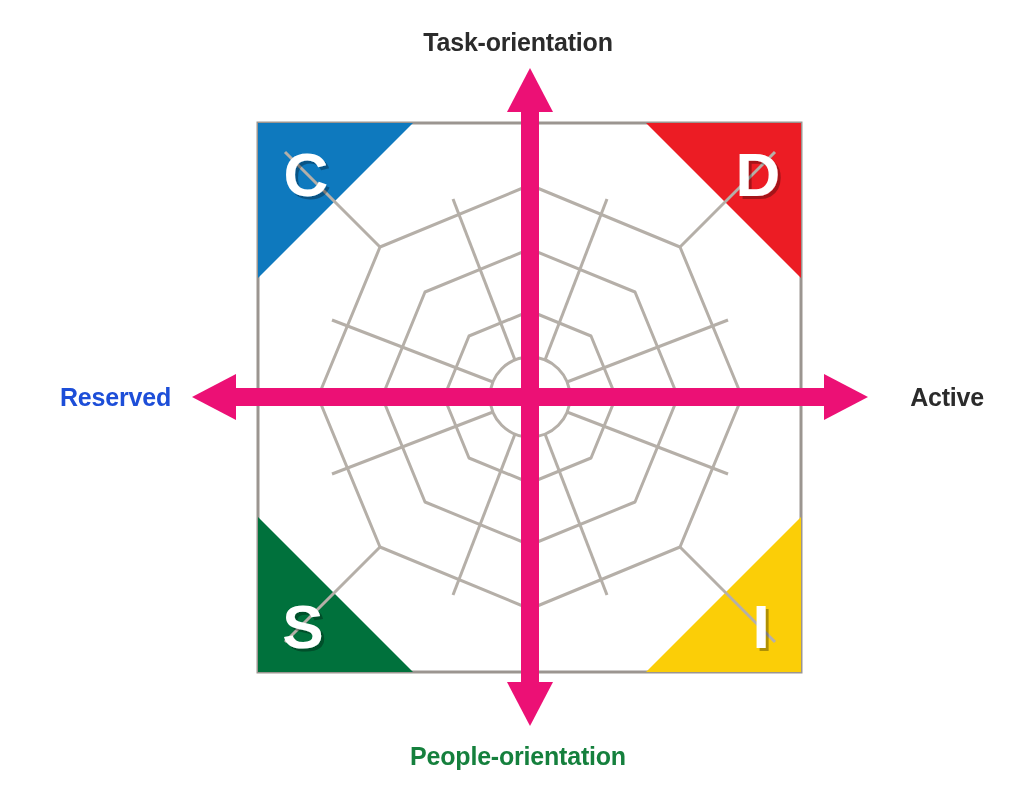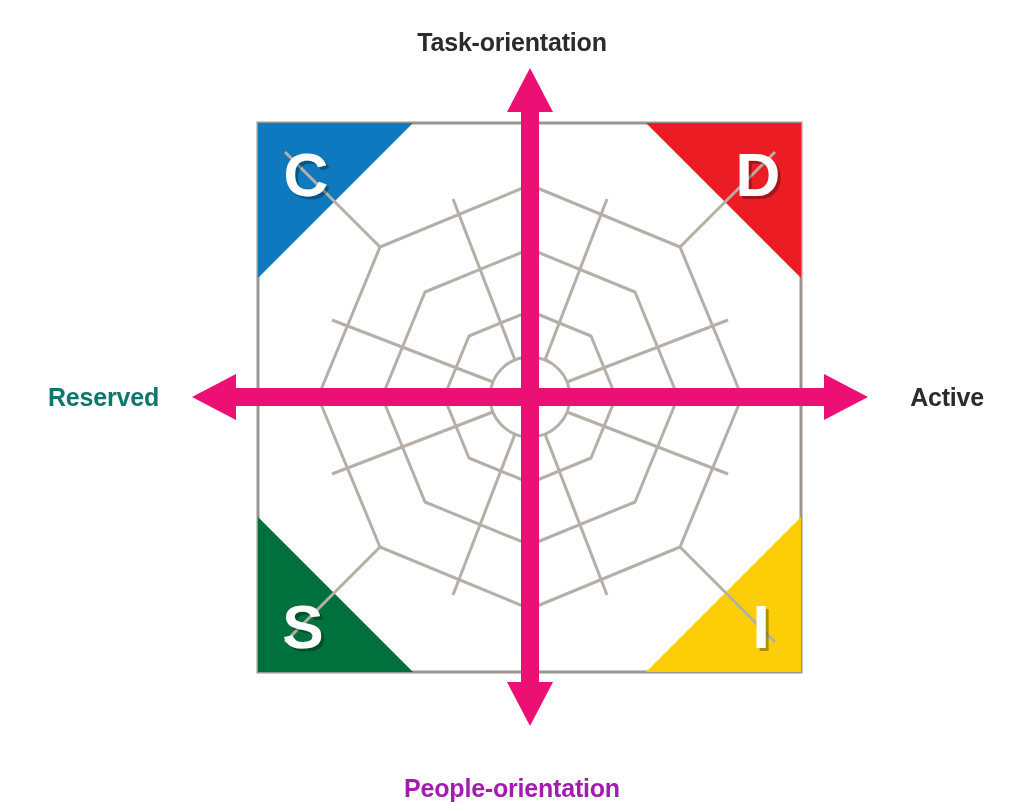--- a/index.html
+++ b/index.html
@@ -28,20 +28,21 @@
   }
   .axis-label {
     position: absolute;
     font-family: "Liberation Sans", sans-serif;
     font-weight: bold;
     font-size: 25px;
     color: #2b2b2b;
     letter-spacing: -0.2px;
     white-space: nowrap;
     line-height: 1;
+    padding-left: 12px;
   }
   #label-task {
     left: 0;
     right: 0;
     top: 30px;
     text-align: center;
   }
   #label-people {
     left: 0;
     right: 0;
@@ -151,19 +152,19 @@
       <g>
         <rect x="232" y="388" width="596" height="18"></rect>
         <polygon points="192,397 236,374 236,420"></polygon>
         <polygon points="868,397 824,374 824,420"></polygon>
       </g>
     </g>
   </svg>
 
   <div class="axis-label" id="label-task" style="color: rgb(43, 43, 43);">Task-orientation</div>
 
-  <div class="axis-label" id="label-people" style="color: #a21caf; margin-top: 32px;">People-orientation</div>
+  <div class="axis-label" id="label-people" style="color: #15803d;">People-orientation</div>
 
-  <div class="axis-label" id="label-reserved" style="color: #0f766e;">Reserved</div>
+  <div class="axis-label" id="label-reserved" style="color: #1d4ed8;">Reserved</div>
 
   <div class="axis-label" id="label-active" style="color: rgb(43, 43, 43);">Active</div>
 
 </div>
 
 </body></html>

